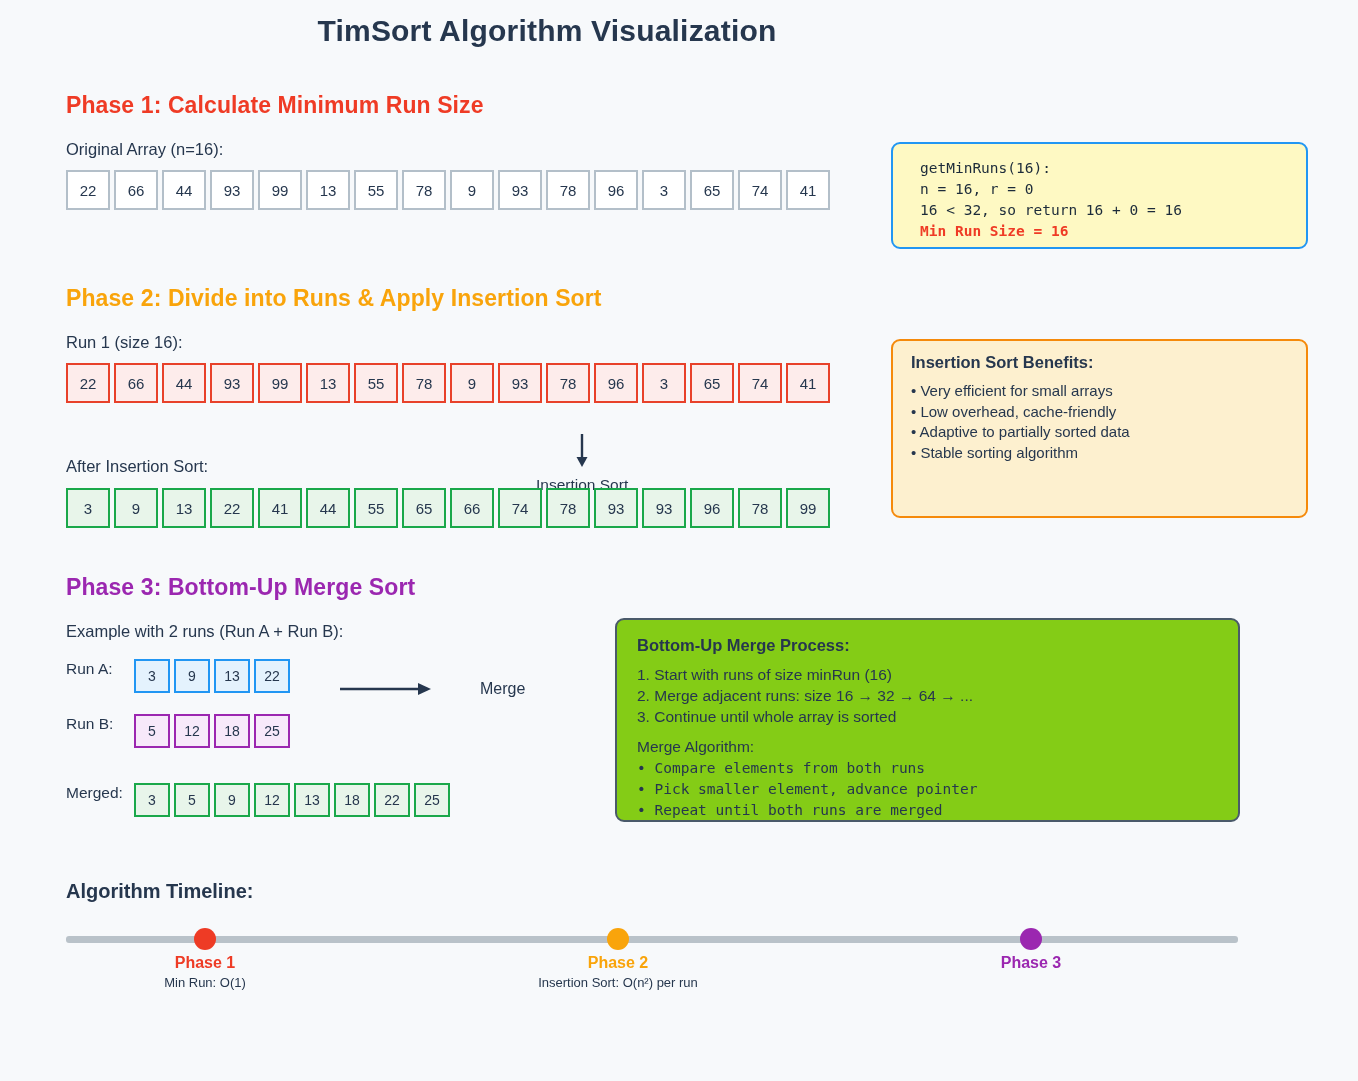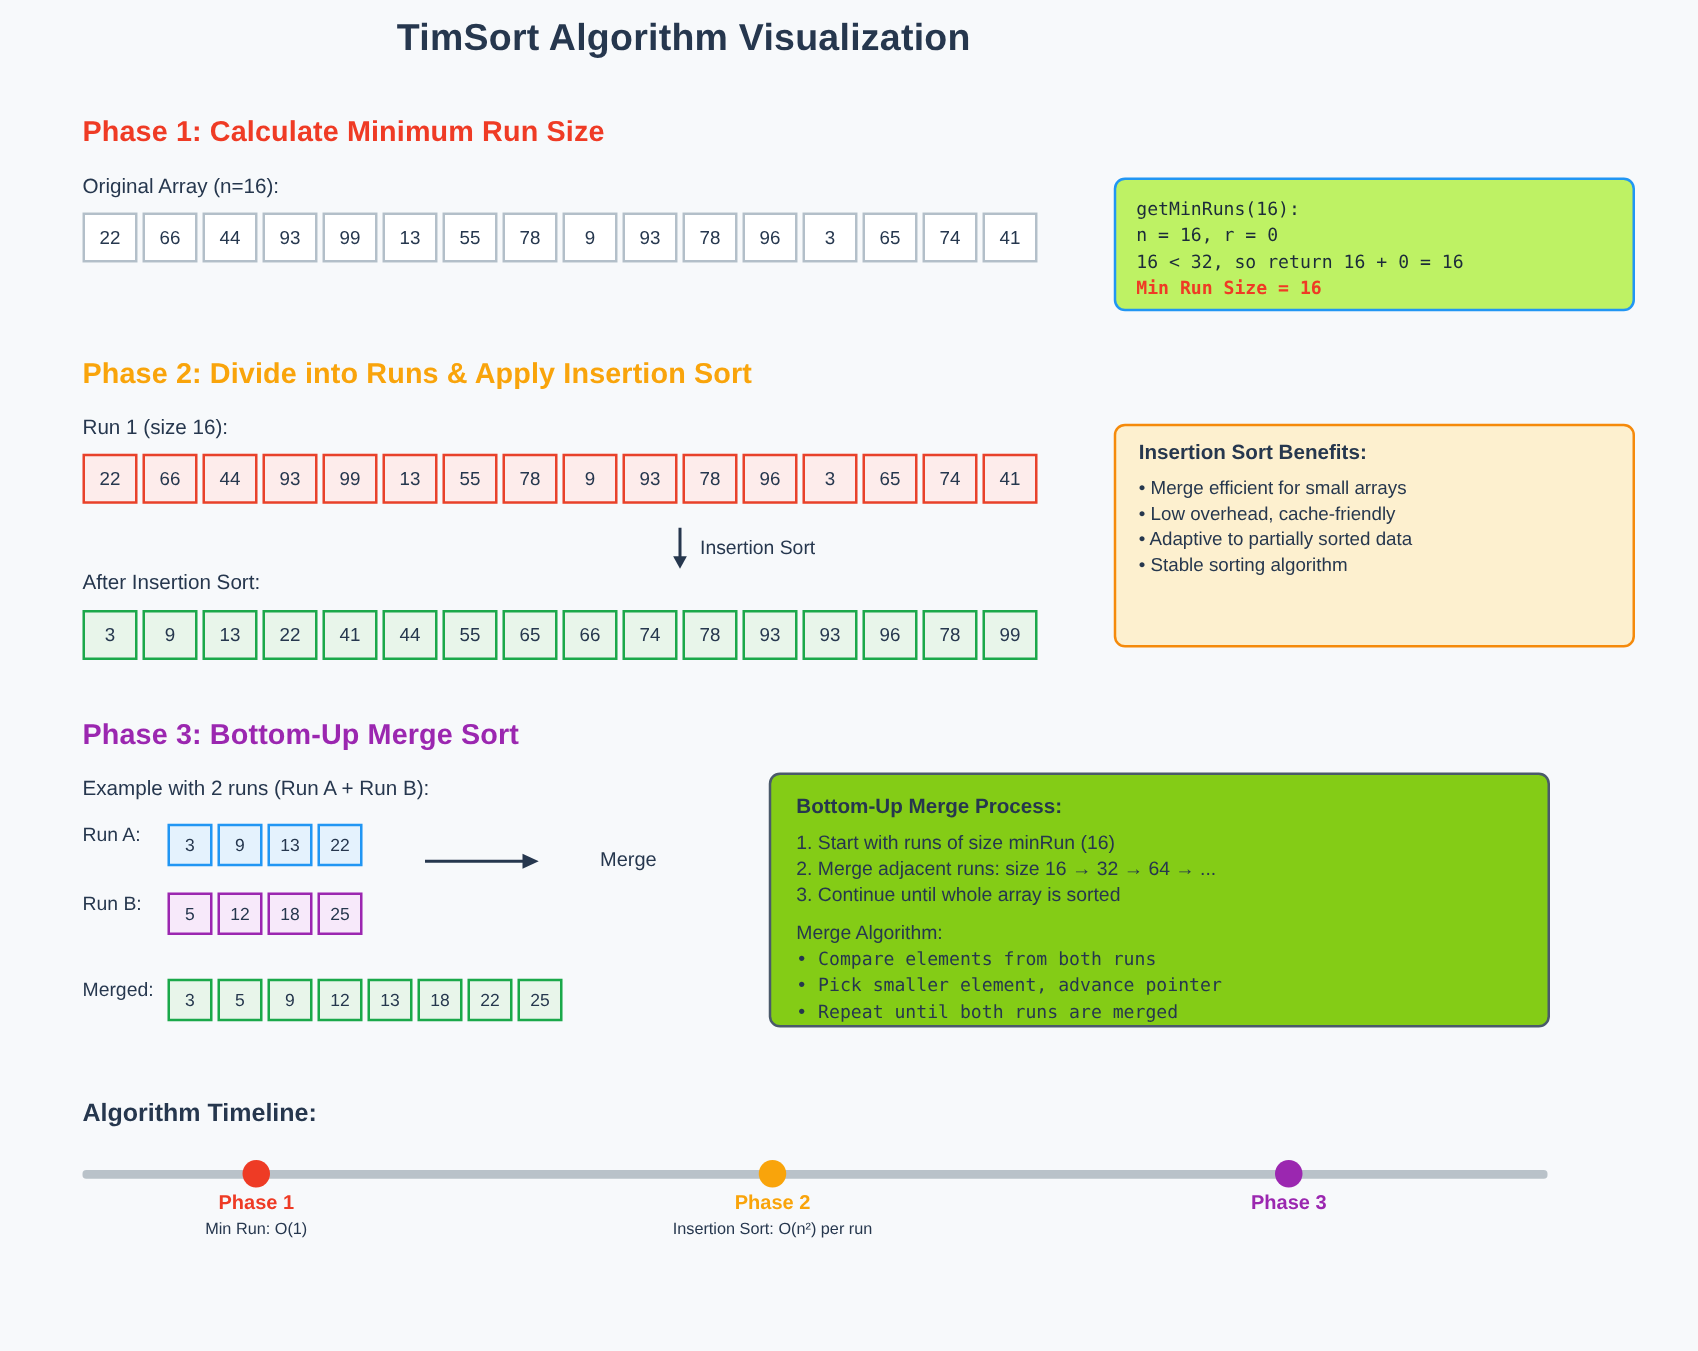--- a/index.html
+++ b/index.html
@@ -116,25 +116,26 @@
     color: #26374e;
     white-space: nowrap;
   }
   .lbl-runA   { top: 660px; left: 66px; }
   .lbl-runB   { top: 715px; left: 66px; }
   .lbl-merged { top: 784px; left: 66px; }
 
   
   .ins-arrow-wrap {
     position: absolute;
-    top: 422px;
+    top: 434px;
     left: 536px;
     display: flex;
     align-items: center;
     gap: 8px;
+    flex-direction: column;
   }
   .ins-arrow-label {
     font-size: 15.5px;
     color: #26374e;
   }
 
   
   .merge-arrow-wrap {
     position: absolute;
     top: 680px;
@@ -152,23 +153,23 @@
   .box {
     position: absolute;
     box-sizing: border-box;
     border-radius: 9px;
   }
   .box-code {
     top: 142px;
     left: 891px;
     width: 417px;
     height: 107px;
-    background: #bef264;
+    background: #fef9c3;
     border: 2px solid #2196f3;
-    padding: 14px 16px;
+    padding: 14px 27px;
   }
   .code-line {
     font-family: "DejaVu Sans Mono", monospace;
     font-size: 14.5px;
     line-height: 21px;
     color: #1c2b3a;
     white-space: pre;
   }
   .code-line.accent {
     color: #ef3b25;
@@ -358,21 +359,21 @@
       <div class="cell cell-green">93</div>
       <div class="cell cell-green">93</div>
       <div class="cell cell-green">96</div>
       <div class="cell cell-green">78</div>
       <div class="cell cell-green">99</div>
     </div>
 
   <div class="box box-benefits">
     <div class="box-title">Insertion Sort Benefits:</div>
     <div id="benefits-list">
-        <div class="bullet">• Merge efficient for small arrays</div>
+        <div class="bullet">• Very efficient for small arrays</div>
         <div class="bullet">• Low overhead, cache-friendly</div>
         <div class="bullet">• Adaptive to partially sorted data</div>
         <div class="bullet">• Stable sorting algorithm</div>
       </div>
   </div>
 
   <div class="phase-heading ph3">Phase 3: Bottom-Up Merge Sort</div>
   <div class="caption cap-example">Example with 2 runs (Run A + Run B):</div>
 
   <div class="label-small lbl-runA">Run A:</div>

